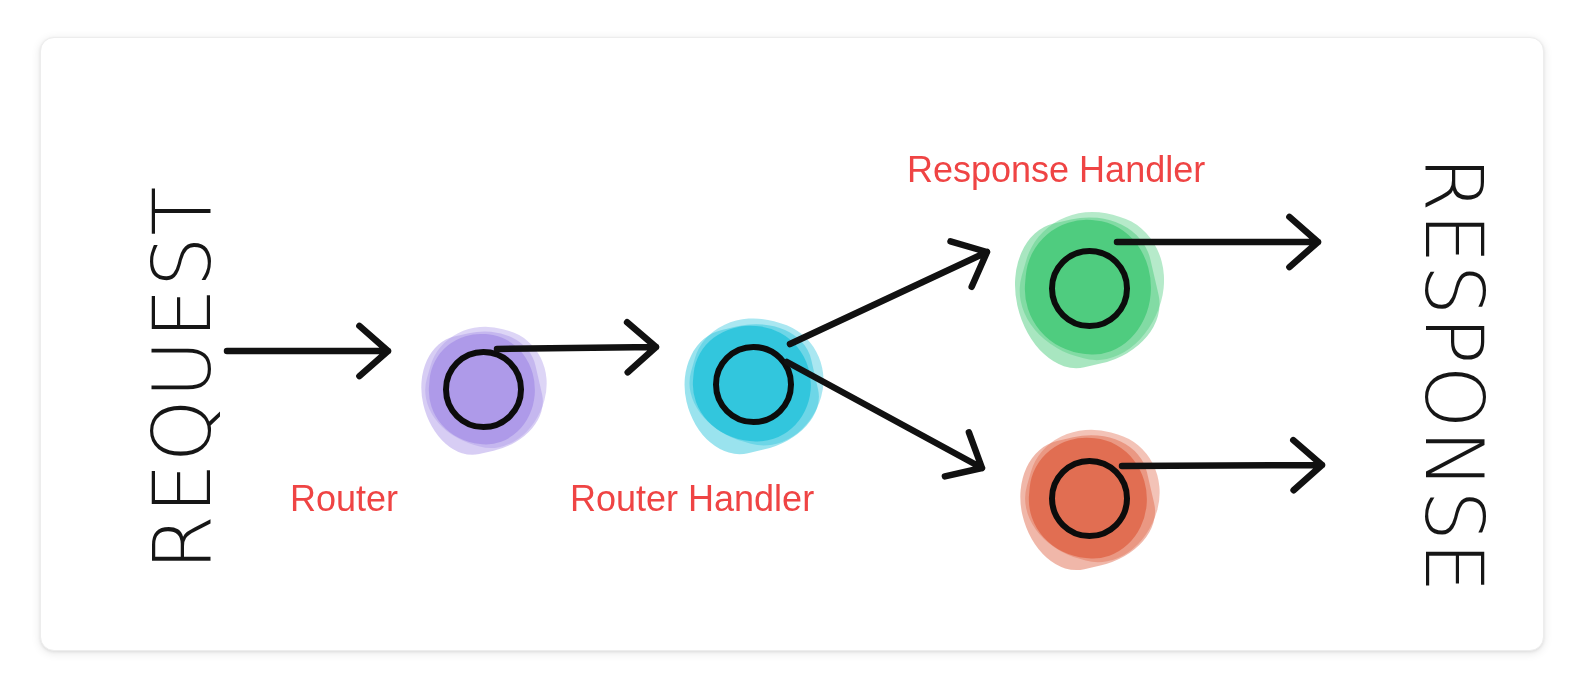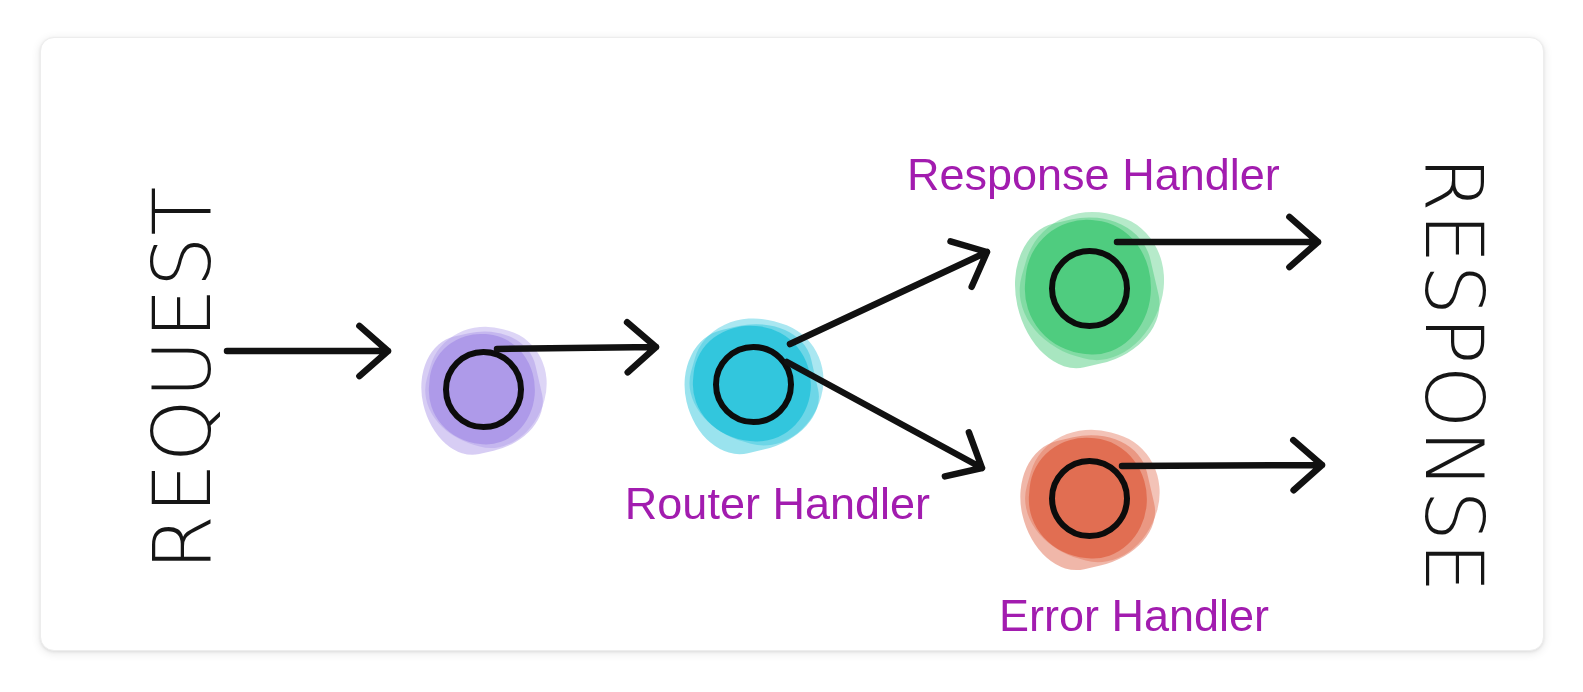--- a/index.html
+++ b/index.html
@@ -68,24 +68,24 @@
     left: 50%; top: 50%;
     width: 81px; height: 81px;
     margin: -40.5px 0 0 -40.5px;
     border: 6.5px solid #0c0c0c;
     border-radius: 50%;
     z-index: 4;
   }
   .node-label {
     position: absolute;
     width: 360px;
-    text-align: right;
-    font-size: 45px;
+    text-align: left;
+    font-size: 36px;
     font-weight: 400;
-    color: #a21caf;
+    color: #ef4444;
     z-index: 5;
     white-space: nowrap;
   }
   .label-router           { left: 249px; top: 440px; }
   .label-route-handler    { left: 529px; top: 440px; }
   .label-response-handler { left: 866px; top: 111px; }
   .label-error-handler    { left: 868px; top: 552px; }
 </style>
 </head>
 <body>
@@ -96,20 +96,21 @@
     <div class="side-label left">REQUEST</div>
 
     <div class="node node-router">
       <div class="blob" style="--blob: #ab97e8;">
         <i class="b1"></i>
           <i class="b2"></i>
           <i class="b3"></i>
       </div>
       <div class="ring"></div>
     </div>
+    <div class="node-label label-router">Router</div>
 
     <div class="node node-route-handler">
       <div class="blob" style="--blob: #2bc4dc;">
         <i class="b1"></i>
           <i class="b2"></i>
           <i class="b3"></i>
       </div>
       <div class="ring"></div>
     </div>
     <div class="node-label label-route-handler">Router Handler</div>
@@ -125,21 +126,20 @@
     <div class="node-label label-response-handler">Response Handler</div>
 
     <div class="node node-error-handler">
       <div class="blob" style="--blob: #e0694c;">
         <i class="b1"></i>
           <i class="b2"></i>
           <i class="b3"></i>
       </div>
       <div class="ring"></div>
     </div>
-    <div class="node-label label-error-handler">Error Handler</div>
 
     <div class="side-label right">RESPONSE</div>
   </div>
 
   <svg class="arrows-layer" id="arrows-svg" viewBox="0 0 1583 692">
       <path d="M227 351 L388 351 M359.4 376.1 L388 351 L359.4 325.9"></path>
       <path d="M497 349 L656 347 M627.7 372.4 L656 347 L627.1 322.3"></path>
       <path d="M790 344 L987 252 M971.7 286.8 L987 252 L950.5 241.4"></path>
       <path d="M787 362 L982 468 M944.9 476.4 L982 468 L968.9 432.3"></path>
       <path d="M1117 242 L1318 242 M1289.4 267.1 L1318 242 L1289.4 216.9"></path>

